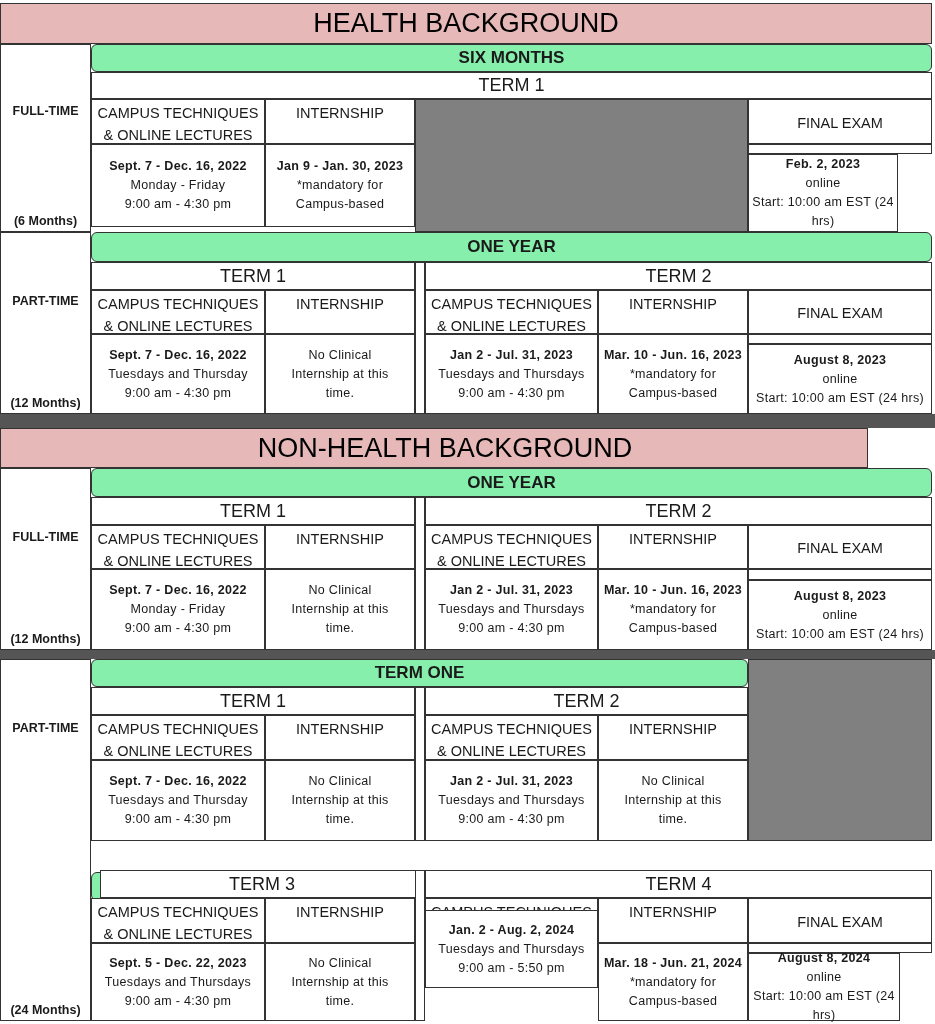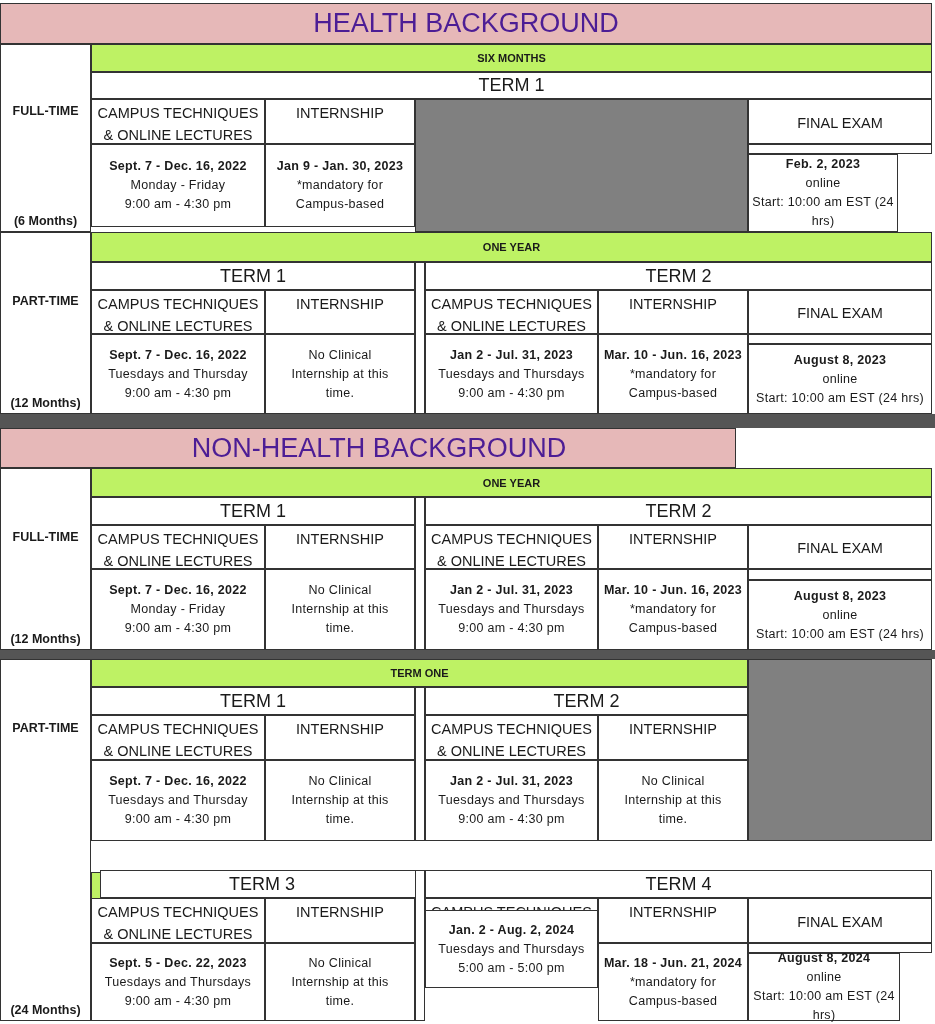--- a/index.html
+++ b/index.html
@@ -1,19 +1,19 @@
 <!DOCTYPE html>
 <html><head>
 <meta charset="utf-8">
 <style>
   html,body{margin:0;padding:0;background:#fff;}
   body{width:935px;height:1024px;position:relative;overflow:hidden;font-family:"Liberation Sans","DejaVu Sans",sans-serif;color:#1a1a1a;}
   .c{position:absolute;box-sizing:border-box;border:1.5px solid #333;background:#fff;display:flex;flex-direction:column;align-items:center;justify-content:center;text-align:center;}
-  .band{background:#e6b8b8;font-size:27px;color:#4c1d95;}
-  .dur{background:#bef264;font-weight:bold;font-size:11px;}
+  .band{background:#e6b8b8;font-size:27px;color:#000000;}
+  .dur{background:#86efac;font-weight:bold;font-size:17px;border-radius:6px;}
   .term{font-size:18px;}
   .hdr{font-size:14.5px;line-height:22px;justify-content:flex-start;padding-top:2px;}
   .hdr.mid{justify-content:center;}
   .det{font-size:12.5px;line-height:19px;letter-spacing:0.3px;}
   .det b{font-weight:bold;}
   .lab{font-size:12.5px;font-weight:bold;line-height:20px;justify-content:space-between;padding-top:0;border:1.5px solid #333;}
   .lab span{display:block;}
   .grey{background:#808080;}
   .dark{position:absolute;background:#555;left:0;width:935px;}
 </style>
@@ -84,21 +84,21 @@
 </div>
 <div class="c" style="left:748px;top:334px;width:184px;height:10px;"></div>
 <div class="c det" style="left:748px;top:344px;width:184px;height:70px;">
   <b>August 8, 2023</b>
   <span>online</span>
   <span>Start: 10:00 am EST (24 hrs)</span>
 </div>
 
 <div class="dark" style="top:414px;height:14px;"></div>
 
-<div class="c band" style="left:0;top:428px;width:736px;height:40px;padding-left:22px;">NON-HEALTH BACKGROUND</div>
+<div class="c band" style="left:0;top:428px;width:868px;height:40px;padding-left:22px;">NON-HEALTH BACKGROUND</div>
 
 <div class="c lab" style="left:0;top:468px;width:91px;height:182px;padding-top:58px;">
   <span>FULL-TIME</span>
   <span>(12 Months)</span>
 </div>
 <div class="c dur" style="left:91px;top:468px;width:841px;height:29px;">ONE YEAR</div>
 <div class="c term" style="left:91px;top:497px;width:324px;height:28px;">TERM 1</div>
 <div class="c" style="left:415px;top:497px;width:10px;height:153px;"></div>
 <div class="c term" style="left:425px;top:497px;width:507px;height:28px;">TERM 2</div>
 <div class="c hdr" style="left:91px;top:525px;width:174px;height:44px;">CAMPUS TECHNIQUES &amp; ONLINE LECTURES</div>
@@ -185,21 +185,21 @@
   <span>9:00 am - 4:30 pm</span>
 </div>
 <div class="c det" style="left:265px;top:943px;width:150px;height:78px;">
   <span>No Clinical</span>
   <span>Internship at this</span>
   <span>time.</span>
 </div>
 <div class="c det" style="left:425px;top:910px;width:173px;height:78px;">
   <b>Jan. 2 - Aug. 2, 2024</b>
   <span>Tuesdays and Thursdays</span>
-  <span>5:00 am - 5:00 pm</span>
+  <span>9:00 am - 5:50 pm</span>
 </div>
 <div class="c det" style="left:598px;top:943px;width:150px;height:78px;">
   <b>Mar. 18 - Jun. 21, 2024</b>
   <span>*mandatory for</span>
   <span>Campus-based</span>
 </div>
 <div class="c" style="left:748px;top:943px;width:184px;height:10px;"></div>
 <div class="c det" style="left:748px;top:953px;width:152px;height:68px;">
   <b>August 8, 2024</b>
   <span>online</span>

